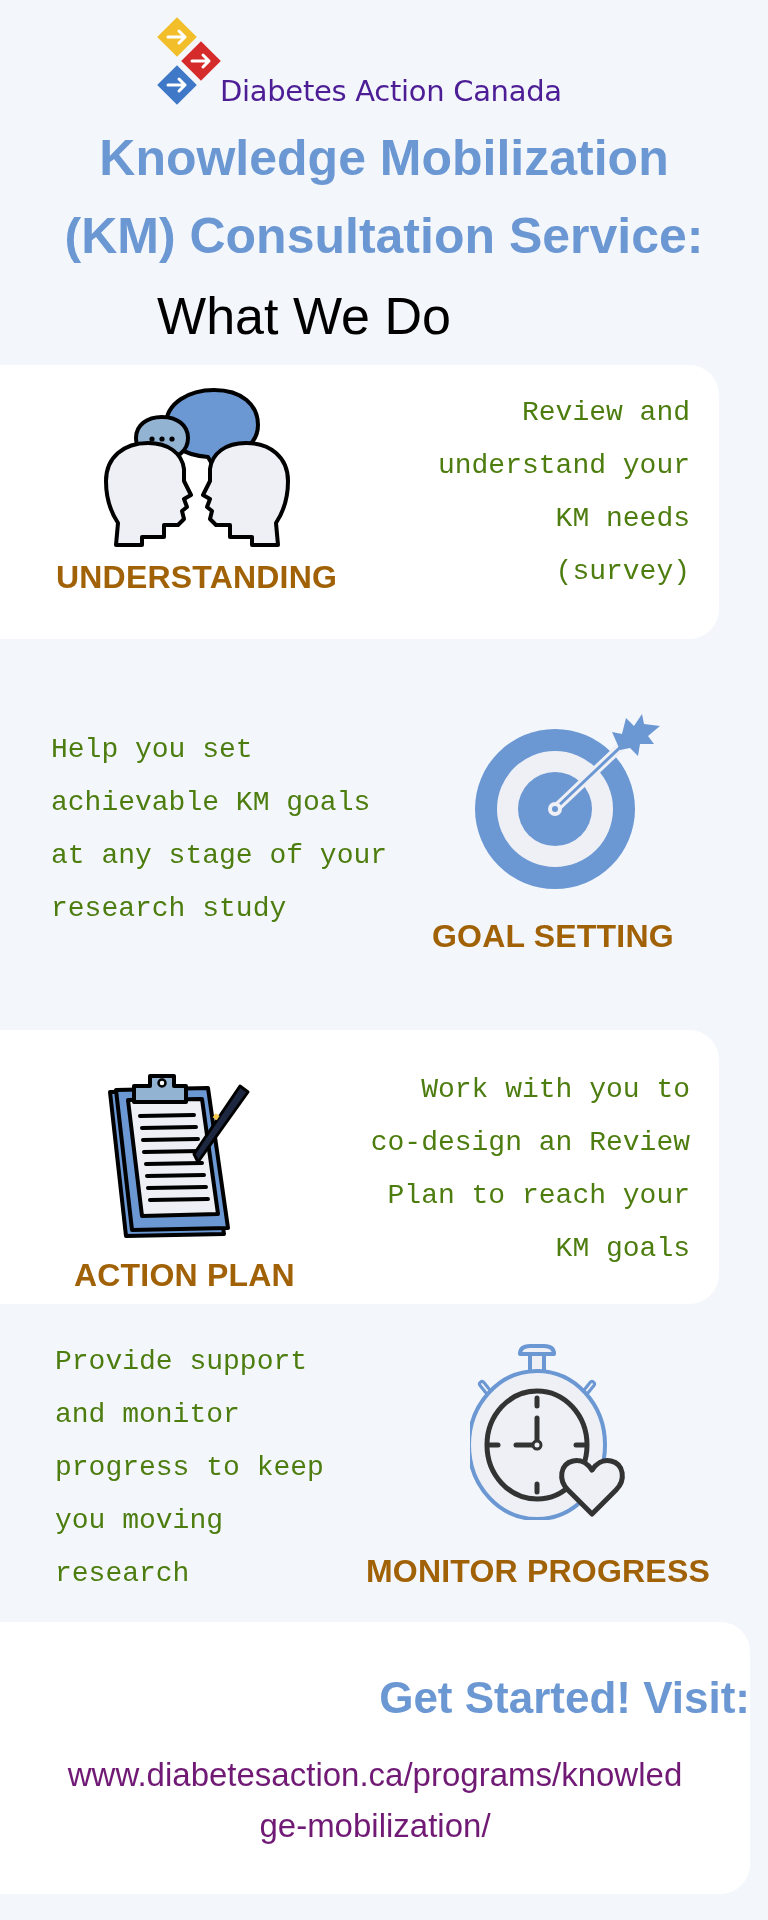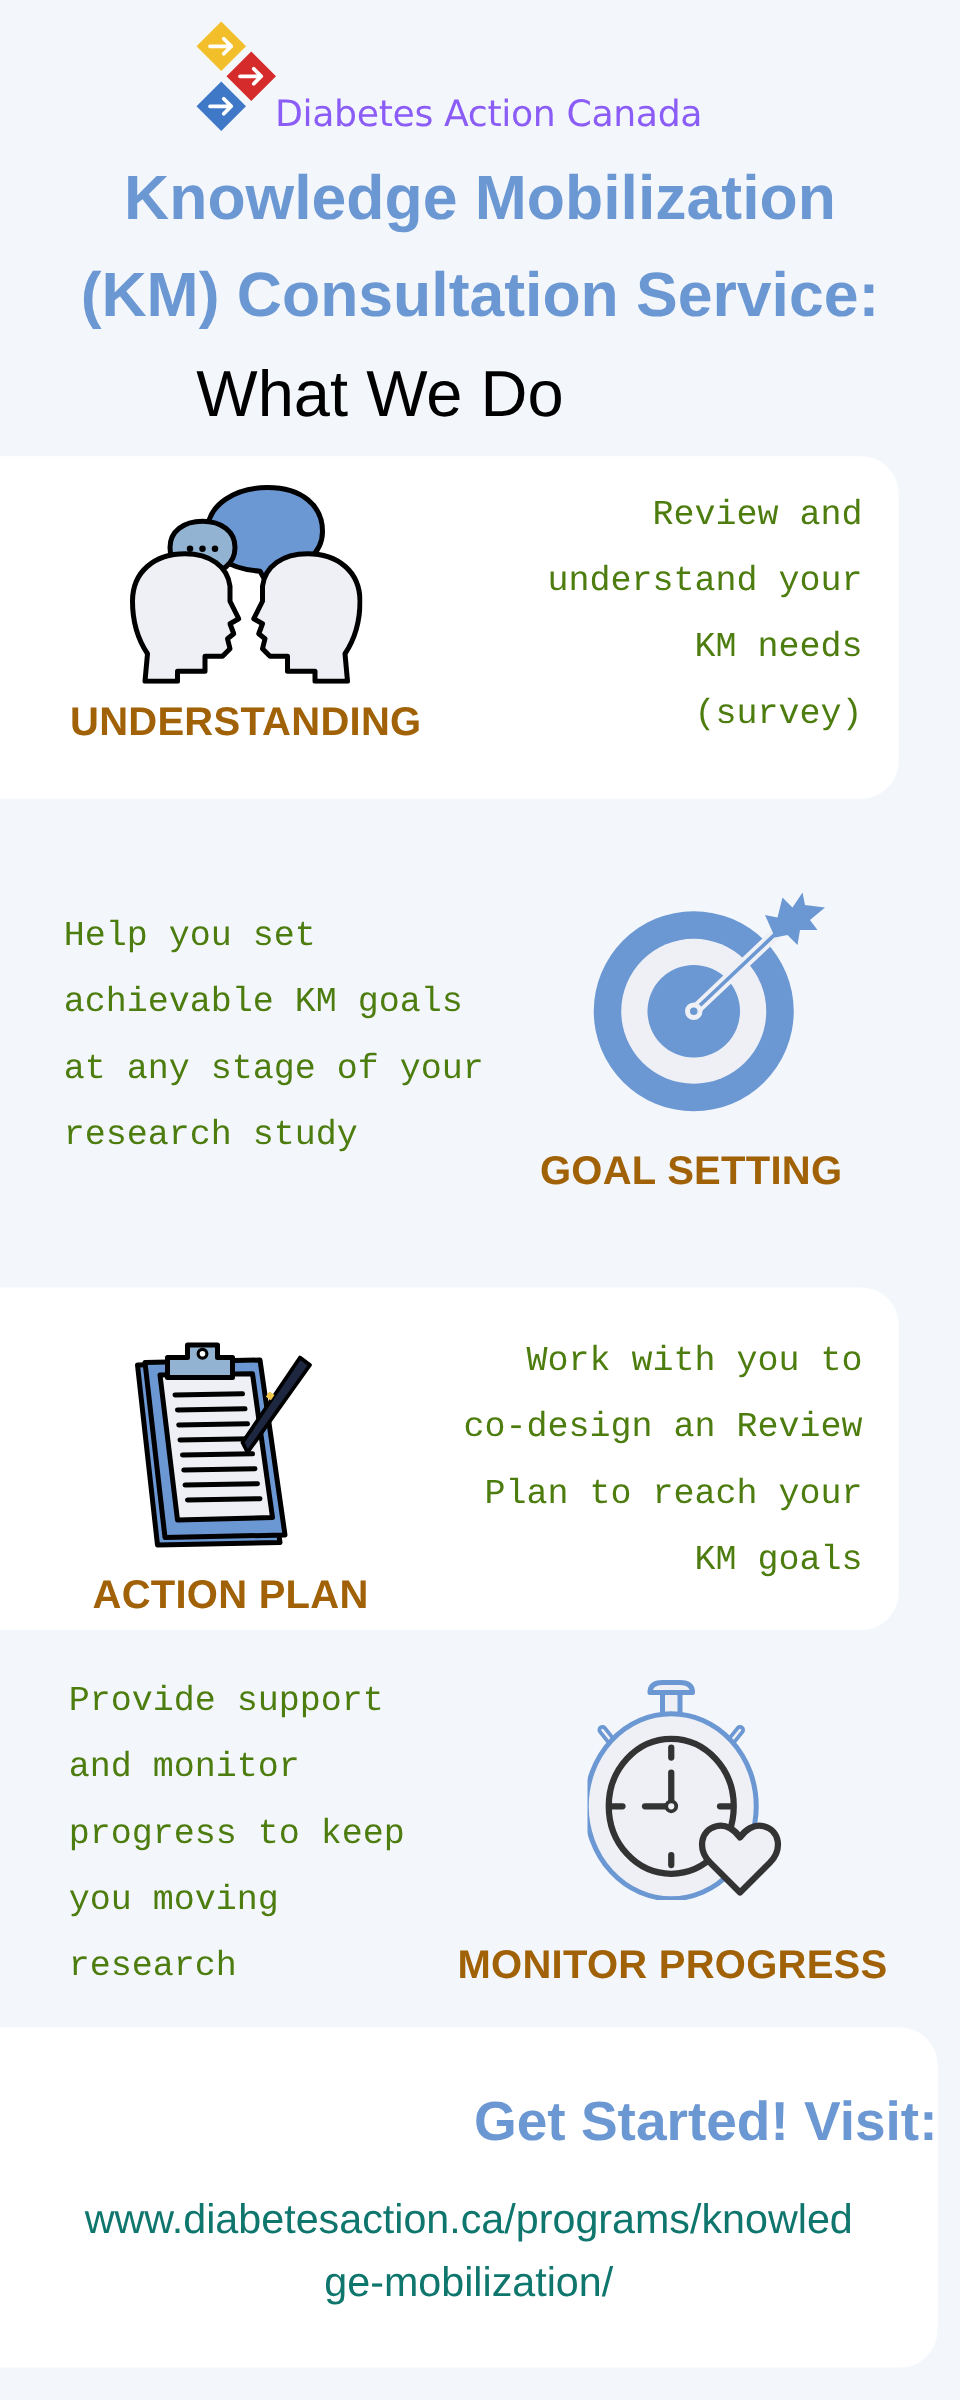--- a/index.html
+++ b/index.html
@@ -11,21 +11,21 @@
     position: relative;
     overflow: hidden;
   }
   .abs { position: absolute; }
 
   
   .logo { left: 156px; top: 16px; width: 440px; height: 96px; }
   .logo-text {
     position: absolute; left: 64px; top: 58px;
     font-family: "DejaVu Sans", sans-serif;
-    font-size: 29px; color: #8b5cf6; letter-spacing: -0.3px;
+    font-size: 29px; color: #4c1d95; letter-spacing: -0.3px;
     white-space: nowrap;
   }
   .logo svg { position: absolute; left: 0; top: 0; }
 
   
   .title {
     left: 0; width: 768px; text-align: center;
     font-weight: bold; color: #6b97d3;
     font-size: 50px; line-height: 80px;
   }
@@ -50,21 +50,21 @@
     font-weight: bold; font-size: 32px; color: #a16207; white-space: nowrap;
     letter-spacing: 0.2px;
   }
 
   .cta-title {
     left: 0; width: 750px; text-align: right; top: 1668px;
     font-weight: bold; font-size: 44px; color: #6b97d3; line-height: 60px;
   }
   .cta-url {
     left: 0; width: 750px; text-align: center; top: 1749px;
-    font-size: 33px; line-height: 51px; color: #0f766e;
+    font-size: 33px; line-height: 51px; color: #701a75;
   }
   .cta-url .line { display: block; white-space: nowrap; }
 </style>
 </head>
 <body>
 
 <div class="abs logo">
   <svg width="70" height="96" viewBox="0 0 70 96">
 
     <g transform="translate(21,21)">

